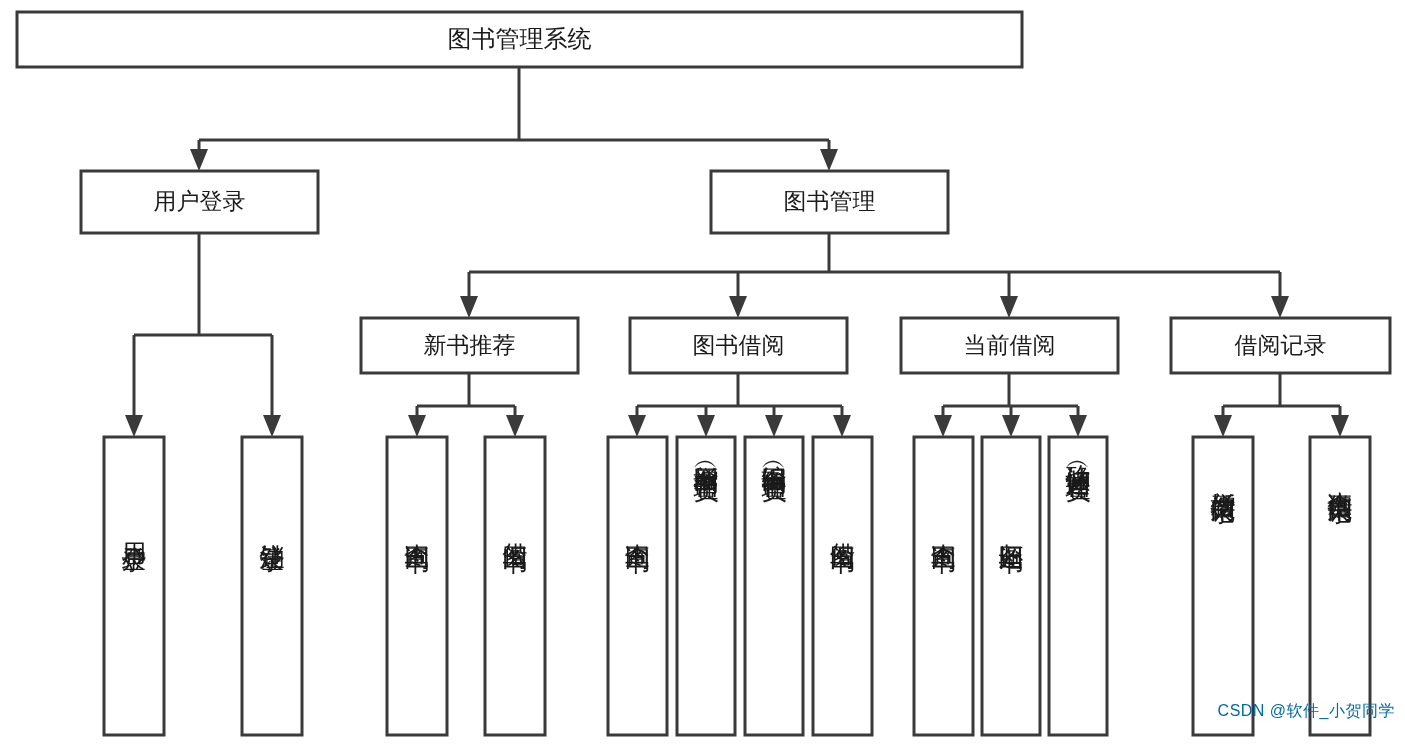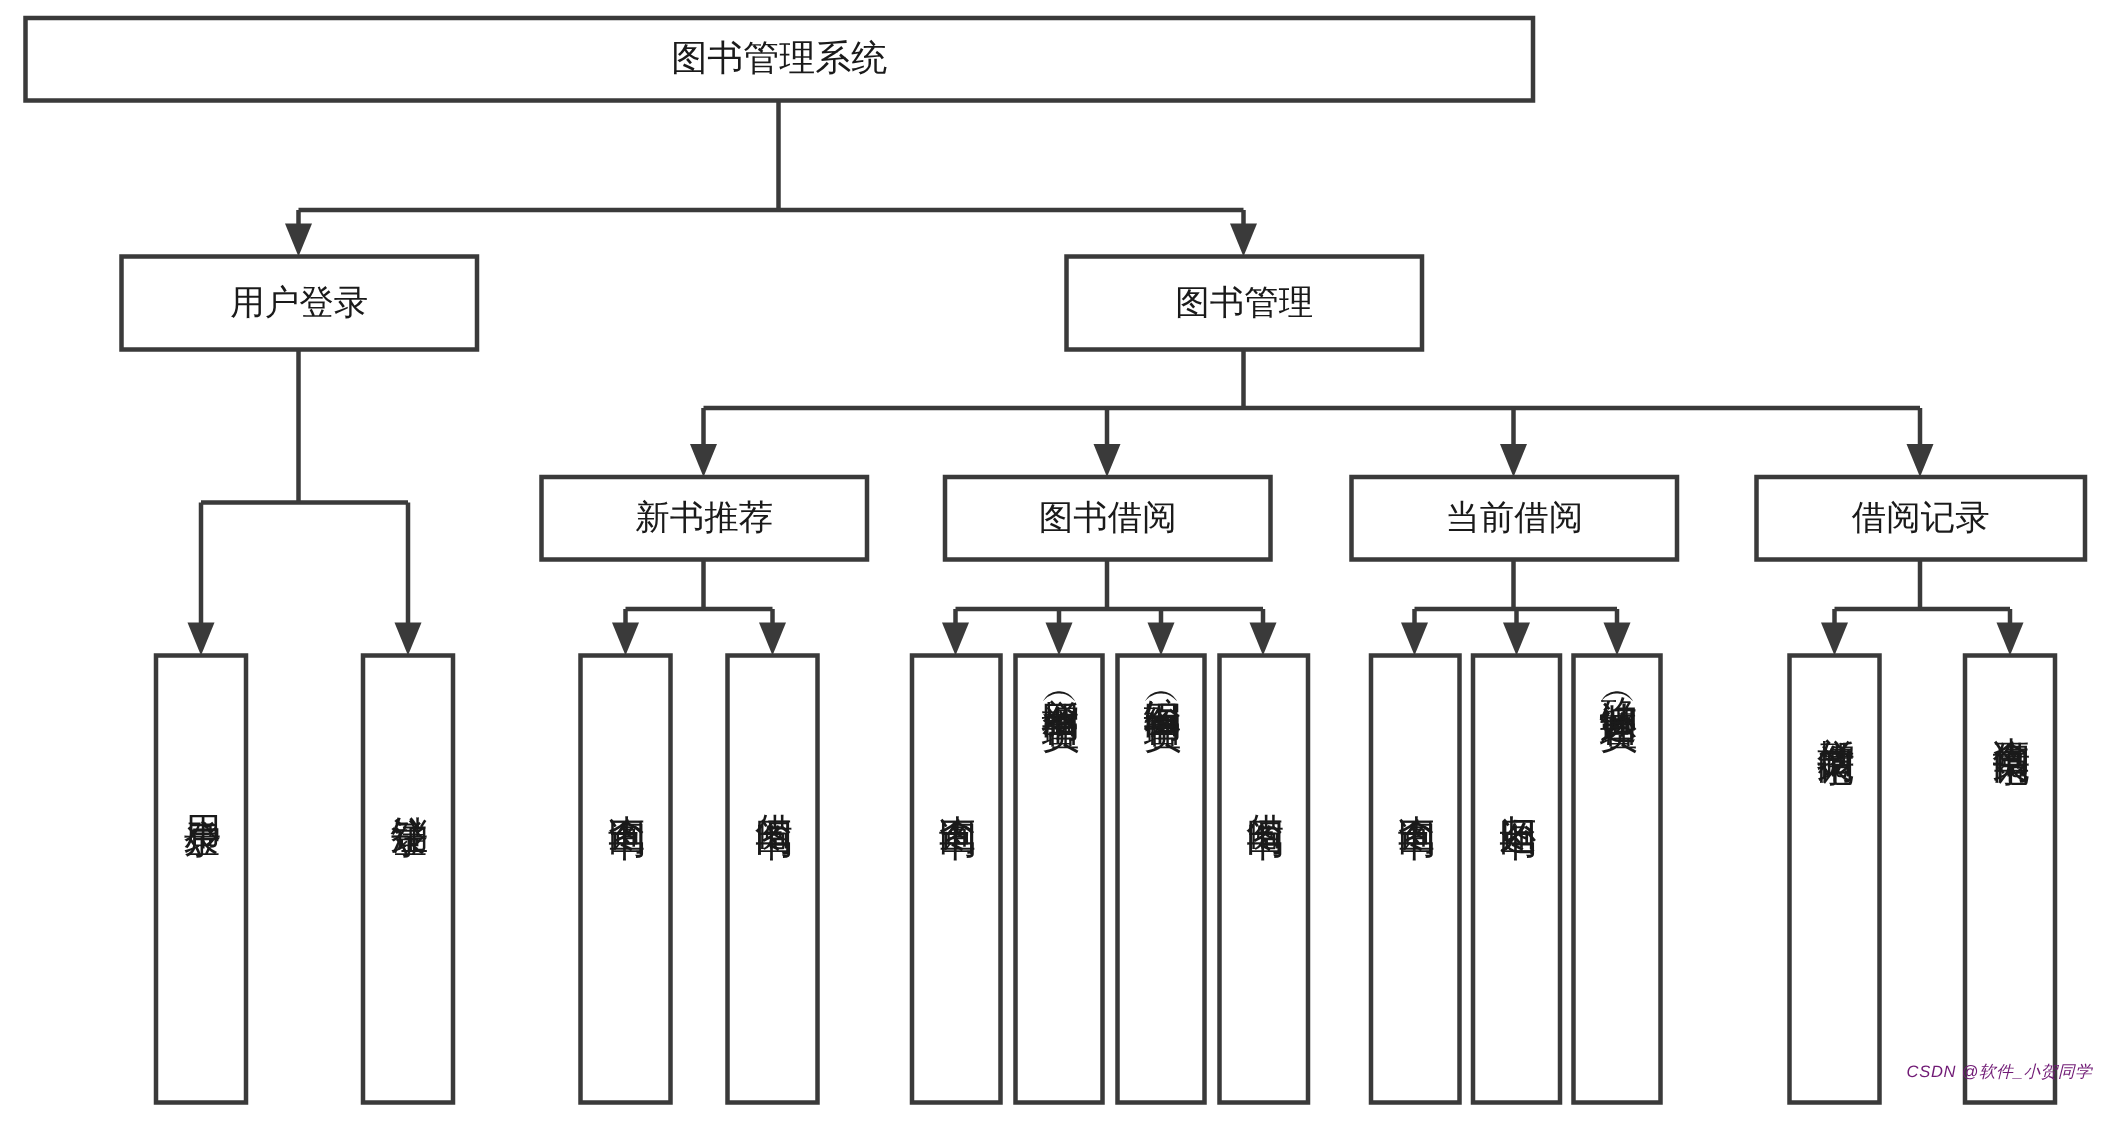--- a/index.html
+++ b/index.html
@@ -76,25 +76,24 @@
     line-height: 1.08;
     color: #1a1a1a;
     letter-spacing: 2px;
     white-space: nowrap;
   }
   .watermark {
     position: absolute;
     right: 10px;
     bottom: 6px;
     font-family: "Liberation Sans", "DejaVu Sans", sans-serif;
-    font-size: 11px;
-    color: #701a75;
+    font-size: 16px;
+    color: #0369a1;
     letter-spacing: 0.5px;
     user-select: none;
-    font-style: italic;
   }
 </style>
 </head>
 <body>
 
 <div id="diagram-root">
   <svg class="diagram-canvas" viewBox="0 0 1405 747">
     <g id="connectors-layer">
         <line x1="519" y1="67" x2="519" y2="140" class="connector-line"></line>
         <line x1="199" y1="140" x2="829" y2="140" class="connector-line"></line>

